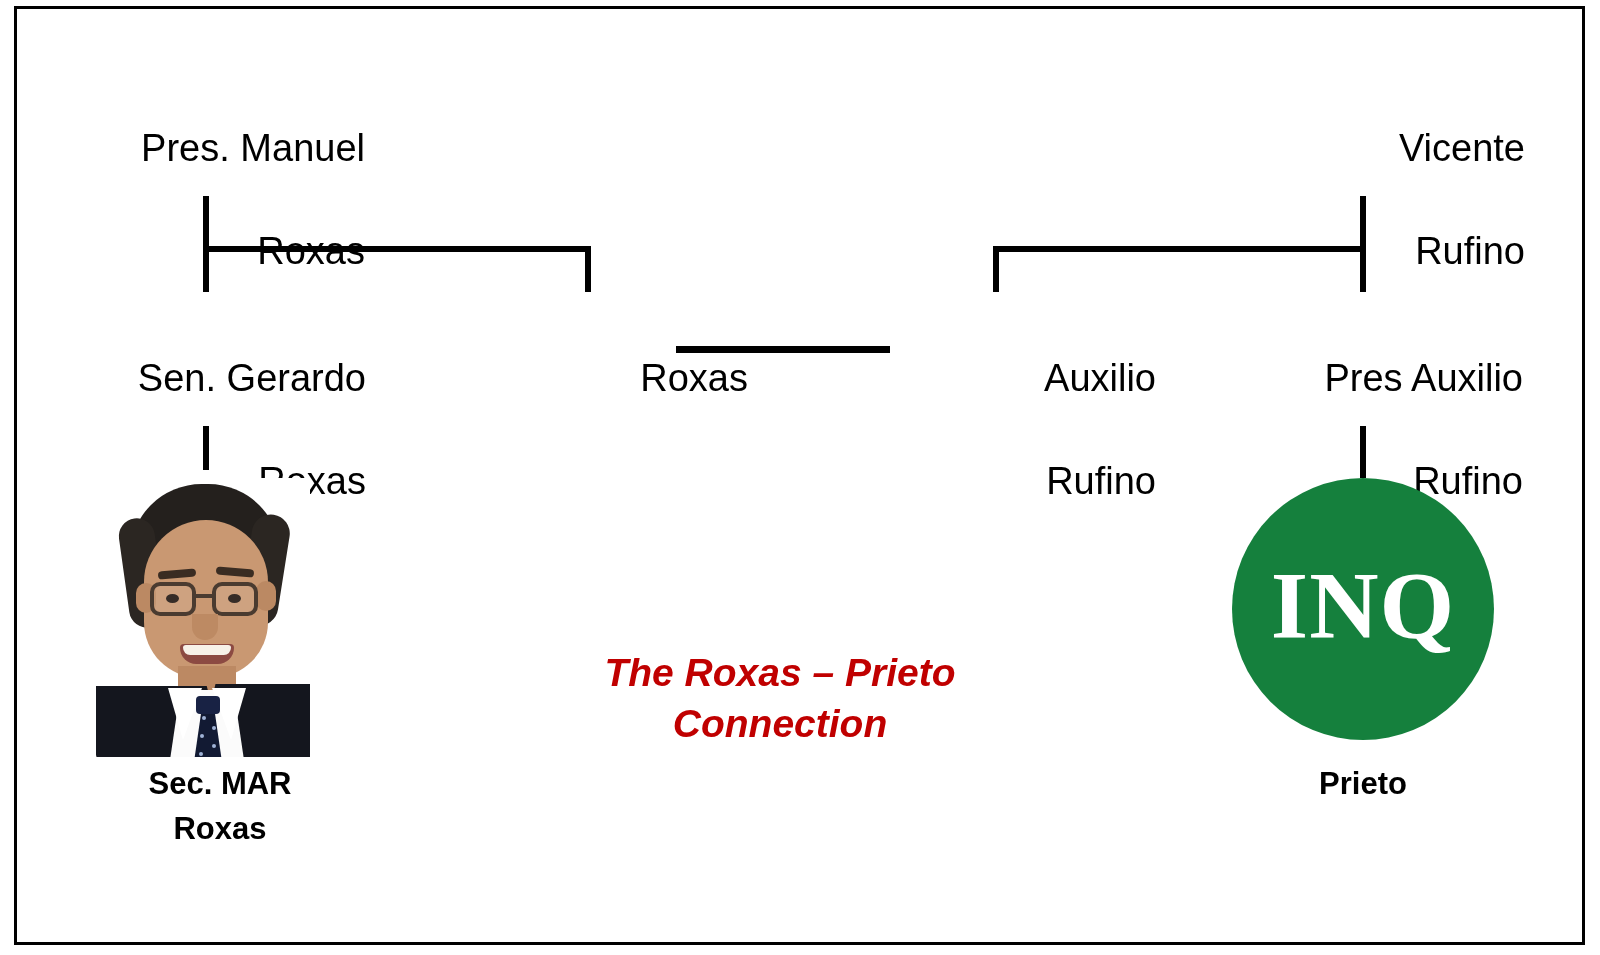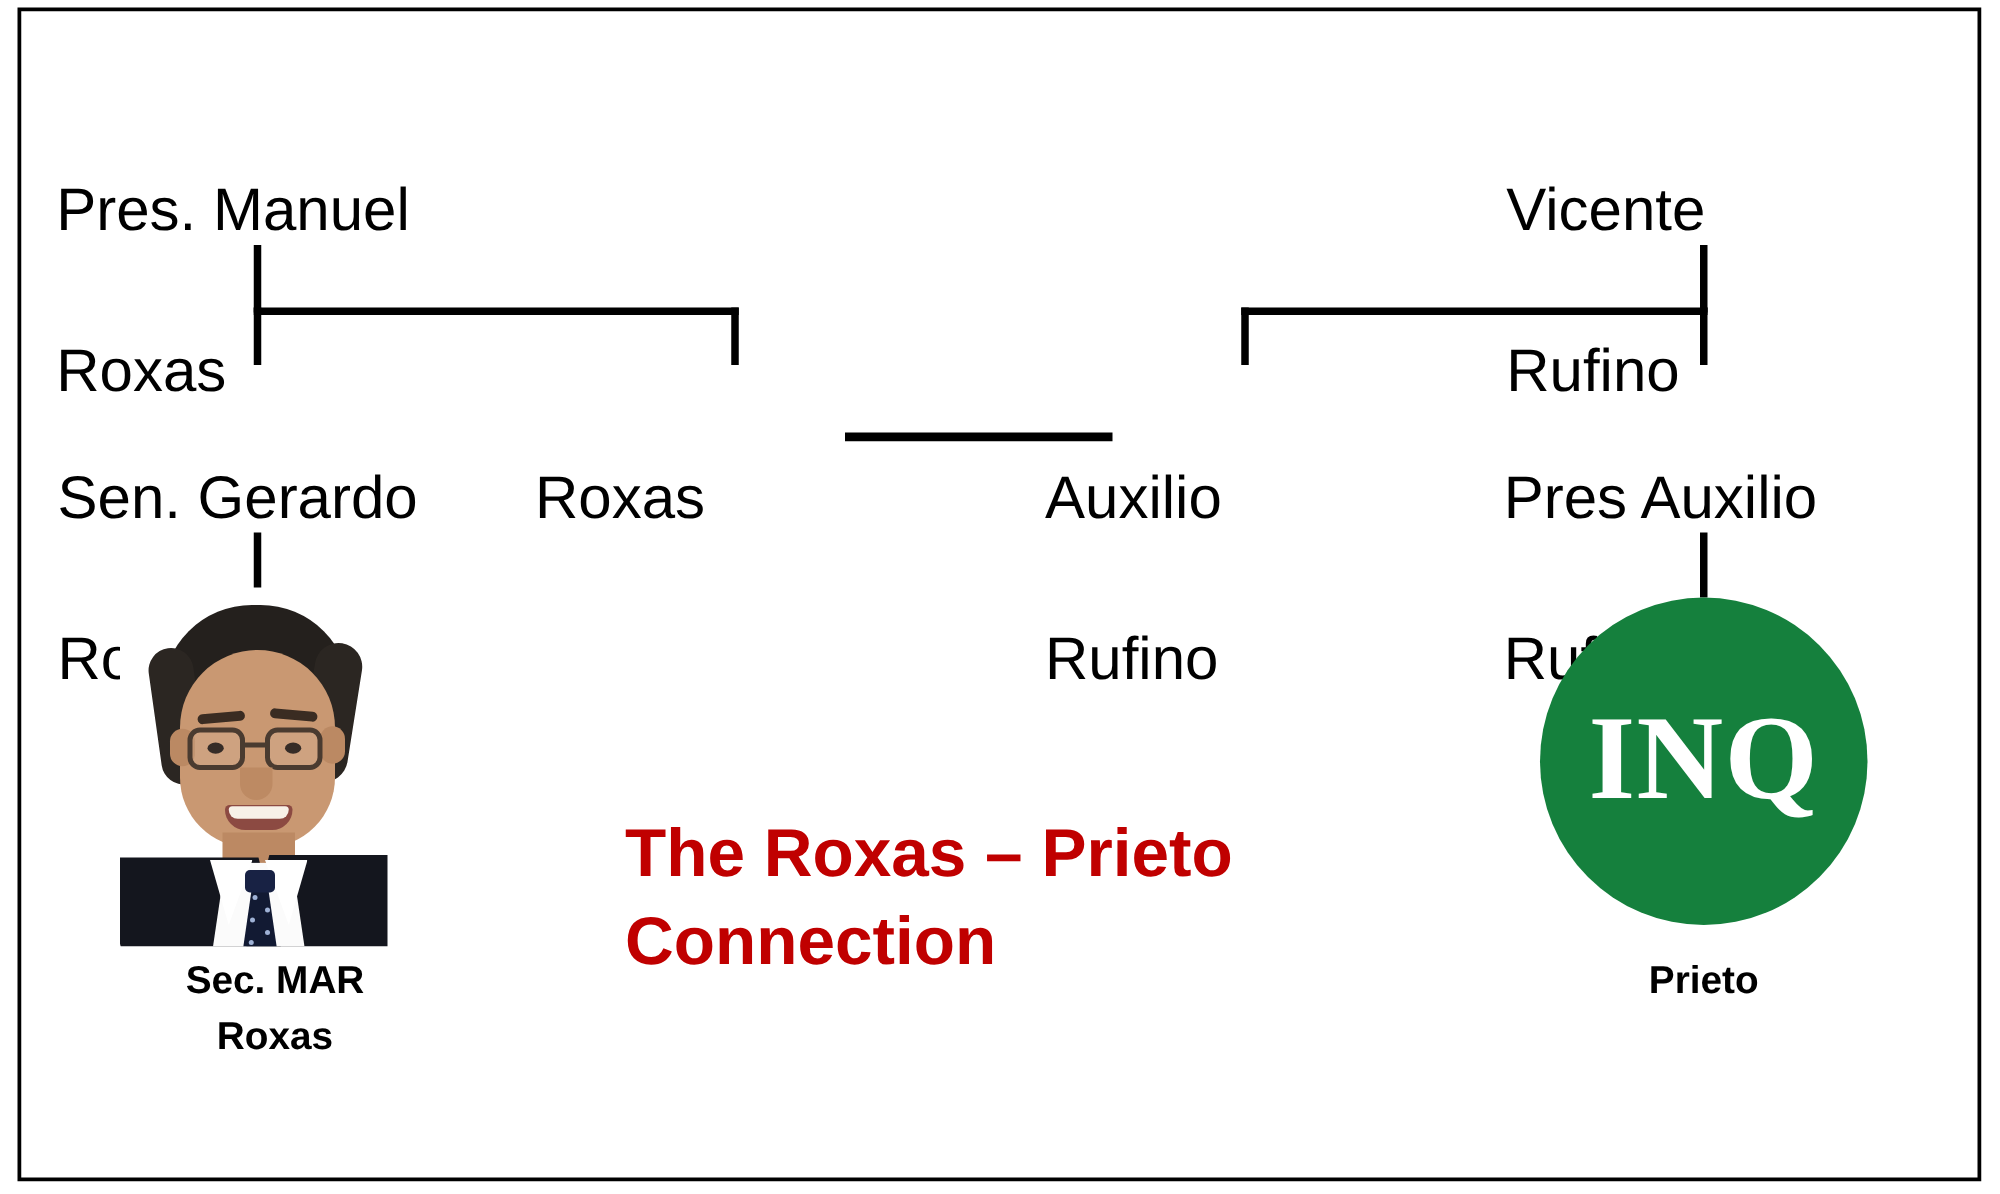--- a/index.html
+++ b/index.html
@@ -19,40 +19,42 @@
     position: absolute;
     left: 14px;
     top: 6px;
     width: 1571px;
     height: 939px;
     border: 3px solid #000000;
     box-sizing: border-box;
   }
   .node {
     position: absolute;
-    text-align: left;
+    text-align: right;
     color: #000000;
-    font-size: 48px;
+    font-size: 38px;
     line-height: 1.35;
     font-weight: 400;
     white-space: pre-line;
   }
   .node-line { display: block; }
 
   
   .ln {
     position: absolute;
     background: #000000;
   }
 
   .title {
     position: absolute;
+    text-align: center;
     font-weight: bold;
     line-height: 1.30;
-    font-size: 54px;
+    font-size: 39px;
+    font-style: italic;
   }
   .title .tline { display: block; }
 
   .caption {
     position: absolute;
     text-align: center;
     font-weight: bold;
     color: #000000;
     font-size: 31px;
     line-height: 1.45;

